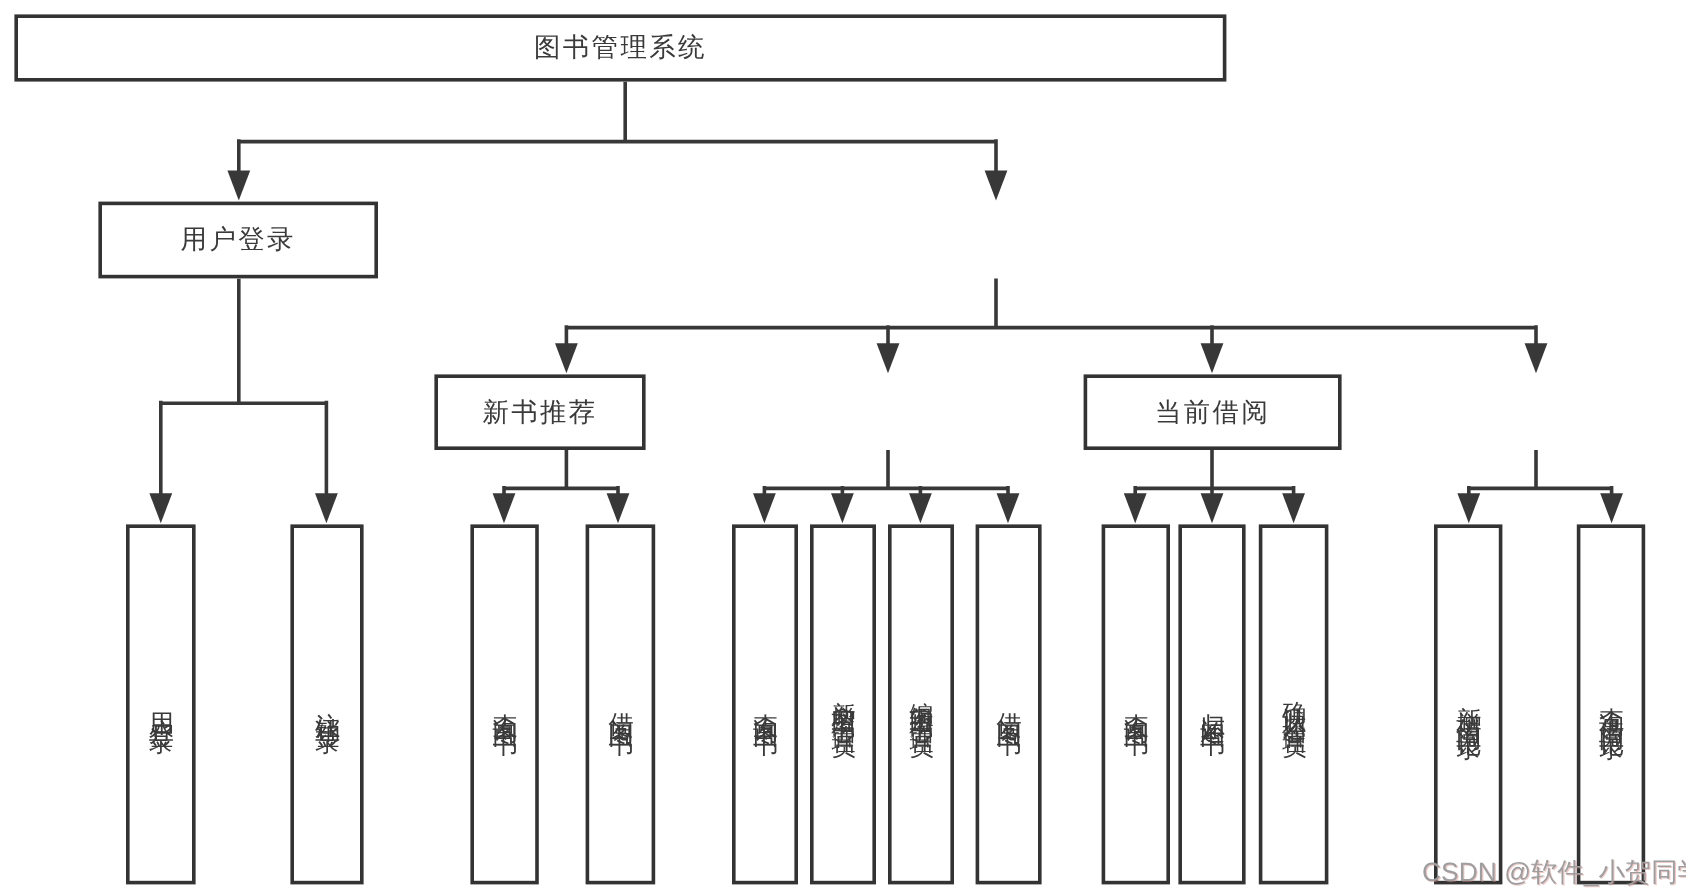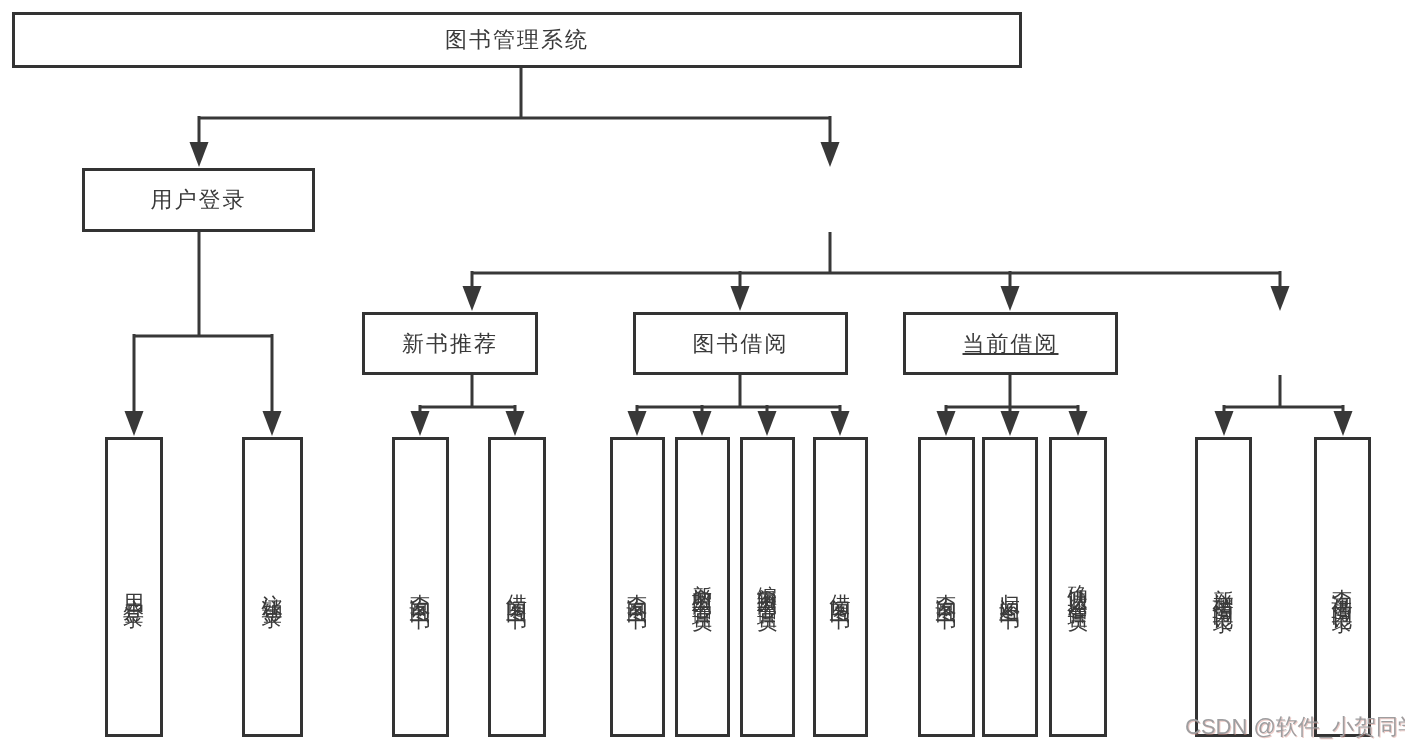--- a/index.html
+++ b/index.html
@@ -90,22 +90,21 @@
       <polygon points="1214.5,411 1233.5,411 1224,436"></polygon>
       <polygon points="1333.5,411 1352.5,411 1343,436"></polygon>
     </g>
   </svg>
 
   <div class="node h" style="left:12px;top:12px;width:1010px;height:56px;">图书管理系统</div>
 
   <div class="node h" style="left:82px;top:168px;width:233px;height:64px;">用户登录</div>
 
   <div class="node h" style="left:362px;top:312px;width:176px;height:63px;">新书推荐</div>
-  <div class="node h" style="left:633px;top:312px;width:215px;height:63px;">图书借阅</div>
-  <div class="node h" style="left:903px;top:312px;width:215px;height:63px;text-decoration:underline;">当前借阅</div>
+  <div class="node h" style="left:903px;top:312px;width:215px;height:63px;">当前借阅</div>
 
   <div class="node v" style="left:105px;top:437px;width:58px;height:300px;">用户登录</div>
   <div class="node v" style="left:242px;top:437px;width:61px;height:300px;">注销登录</div>
 
   <div class="node v" style="left:392px;top:437px;width:57px;height:300px;">查询图书</div>
   <div class="node v" style="left:488px;top:437px;width:58px;height:300px;">借阅图书</div>
 
   <div class="node v" style="left:610px;top:437px;width:55px;height:300px;">查询图书</div>
   <div class="node v long" style="left:675px;top:437px;width:55px;height:300px;">新增图书（管理员）</div>
   <div class="node v long" style="left:740px;top:437px;width:55px;height:300px;">编辑图书（管理员）</div>

